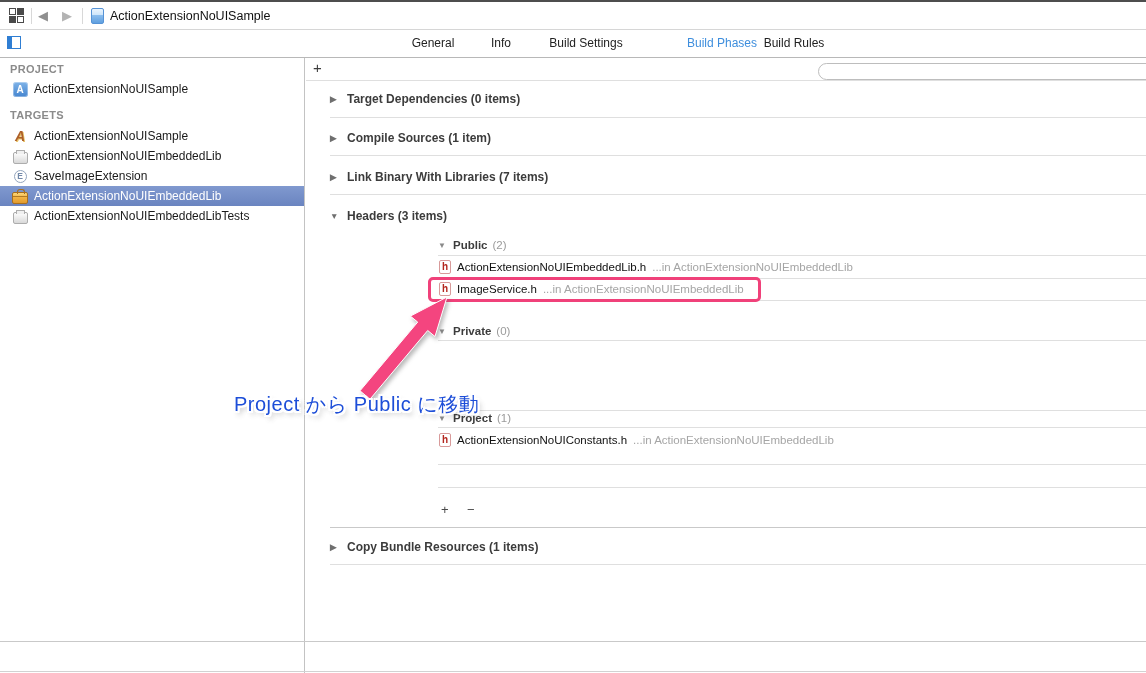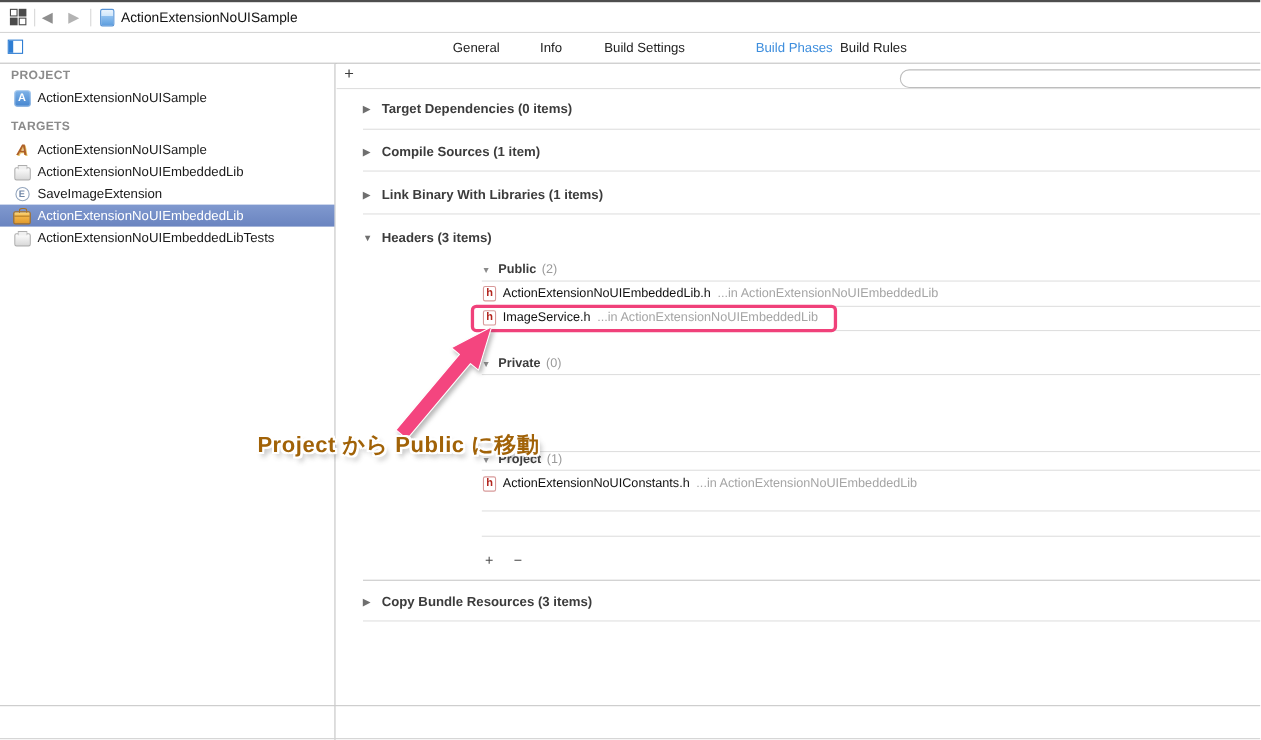--- a/index.html
+++ b/index.html
@@ -73,22 +73,22 @@
   .file-loc{color:#a5a5a5;}
   .hicon{width:12px;height:14px;box-sizing:border-box;border:1px solid #d89a9a;border-radius:2px;
     background:#fff;color:#b3261e;font-size:10px;font-weight:bold;line-height:12px;
     display:flex;align-items:center;justify-content:center;flex:0 0 12px;}
   .placeholder{position:absolute;left:132px;right:0;text-align:center;font-size:11.5px;color:#b8b8b8;}
   .mini-btn{position:absolute;font-size:13px;color:#4a4a4a;cursor:default;line-height:14px;}
   
   .pink-box{position:absolute;left:428px;top:277px;width:333px;height:25px;box-sizing:border-box;
     border:3px solid #f0417a;border-radius:5px;z-index:4;pointer-events:none;}
   .annot-arrow{position:absolute;left:340px;top:285px;z-index:5;pointer-events:none;}
-  .annot-text{position:absolute;left:234px;top:391px;z-index:6;font-size:20px;font-weight:bold;
-    color:#a16207;letter-spacing:.5px;white-space:nowrap;
+  .annot-text{position:absolute;left:234px;top:391px;z-index:6;font-size:20px;font-weight:normal;
+    color:#1d4ed8;letter-spacing:.5px;white-space:nowrap;
     text-shadow:-2px -2px 0 #fff,2px -2px 0 #fff,-2px 2px 0 #fff,2px 2px 0 #fff,
       -2px 0 0 #fff,2px 0 0 #fff,0 -2px 0 #fff,0 2px 0 #fff,3px 4px 5px rgba(80,80,80,.45);}
   .screenline{position:absolute;left:0;right:0;height:1px;}
 </style>
 </head>
 <body>
 
 <div class="screen">
 
   <div class="titlebar">
@@ -172,21 +172,21 @@
     <div class="hline" style="left:24px;top:59px"></div>
 
     <div class="phase-h" style="top:73px">
       <span class="tri">▶</span>
       <span>Compile Sources (1 item)</span>
     </div>
     <div class="hline" style="left:24px;top:97px"></div>
 
     <div class="phase-h" style="top:112px">
       <span class="tri">▶</span>
-      <span>Link Binary With Libraries (1 items)</span>
+      <span>Link Binary With Libraries (7 items)</span>
     </div>
     <div class="hline" style="left:24px;top:136px"></div>
 
     <div class="phase-h" style="top:151px">
       <span class="tri">▼</span>
       <span>Headers (3 items)</span>
     </div>
 
     <div class="sub-h" style="top:180px">
       <span class="tri">▼</span>
@@ -232,21 +232,21 @@
     <div class="hline" style="left:132px;top:406px"></div>
     <div class="hline" style="left:132px;top:429px"></div>
 
     <div class="mini-btn" style="left:135px;top:445px">+</div>
     <div class="mini-btn" style="left:161px;top:445px">−</div>
 
     <div class="hline dark" style="left:24px;top:469px"></div>
 
     <div class="phase-h" style="top:482px">
       <span class="tri">▶</span>
-      <span>Copy Bundle Resources (3 items)</span>
+      <span>Copy Bundle Resources (1 items)</span>
     </div>
     <div class="hline" style="left:24px;top:506px"></div>
   </div>
 
   <div class="screenline" style="top:641px;background:#c9c9c9"></div>
   <div class="screenline" style="top:671px;background:#d2d2d2"></div>
 
   <div class="pink-box"></div>
   <svg class="annot-arrow" width="130" height="130" viewBox="340 285 130 130">
     <polygon points="447,297 435,336.5 427.7,330.5 370,399.2 360,390.8 417.7,322.1 410.4,316.1" fill="#f4457f" stroke="#ffffff" stroke-width="1" stroke-linejoin="round" style="filter:drop-shadow(2px 3px 2px rgba(80,80,80,.4))"></polygon>

